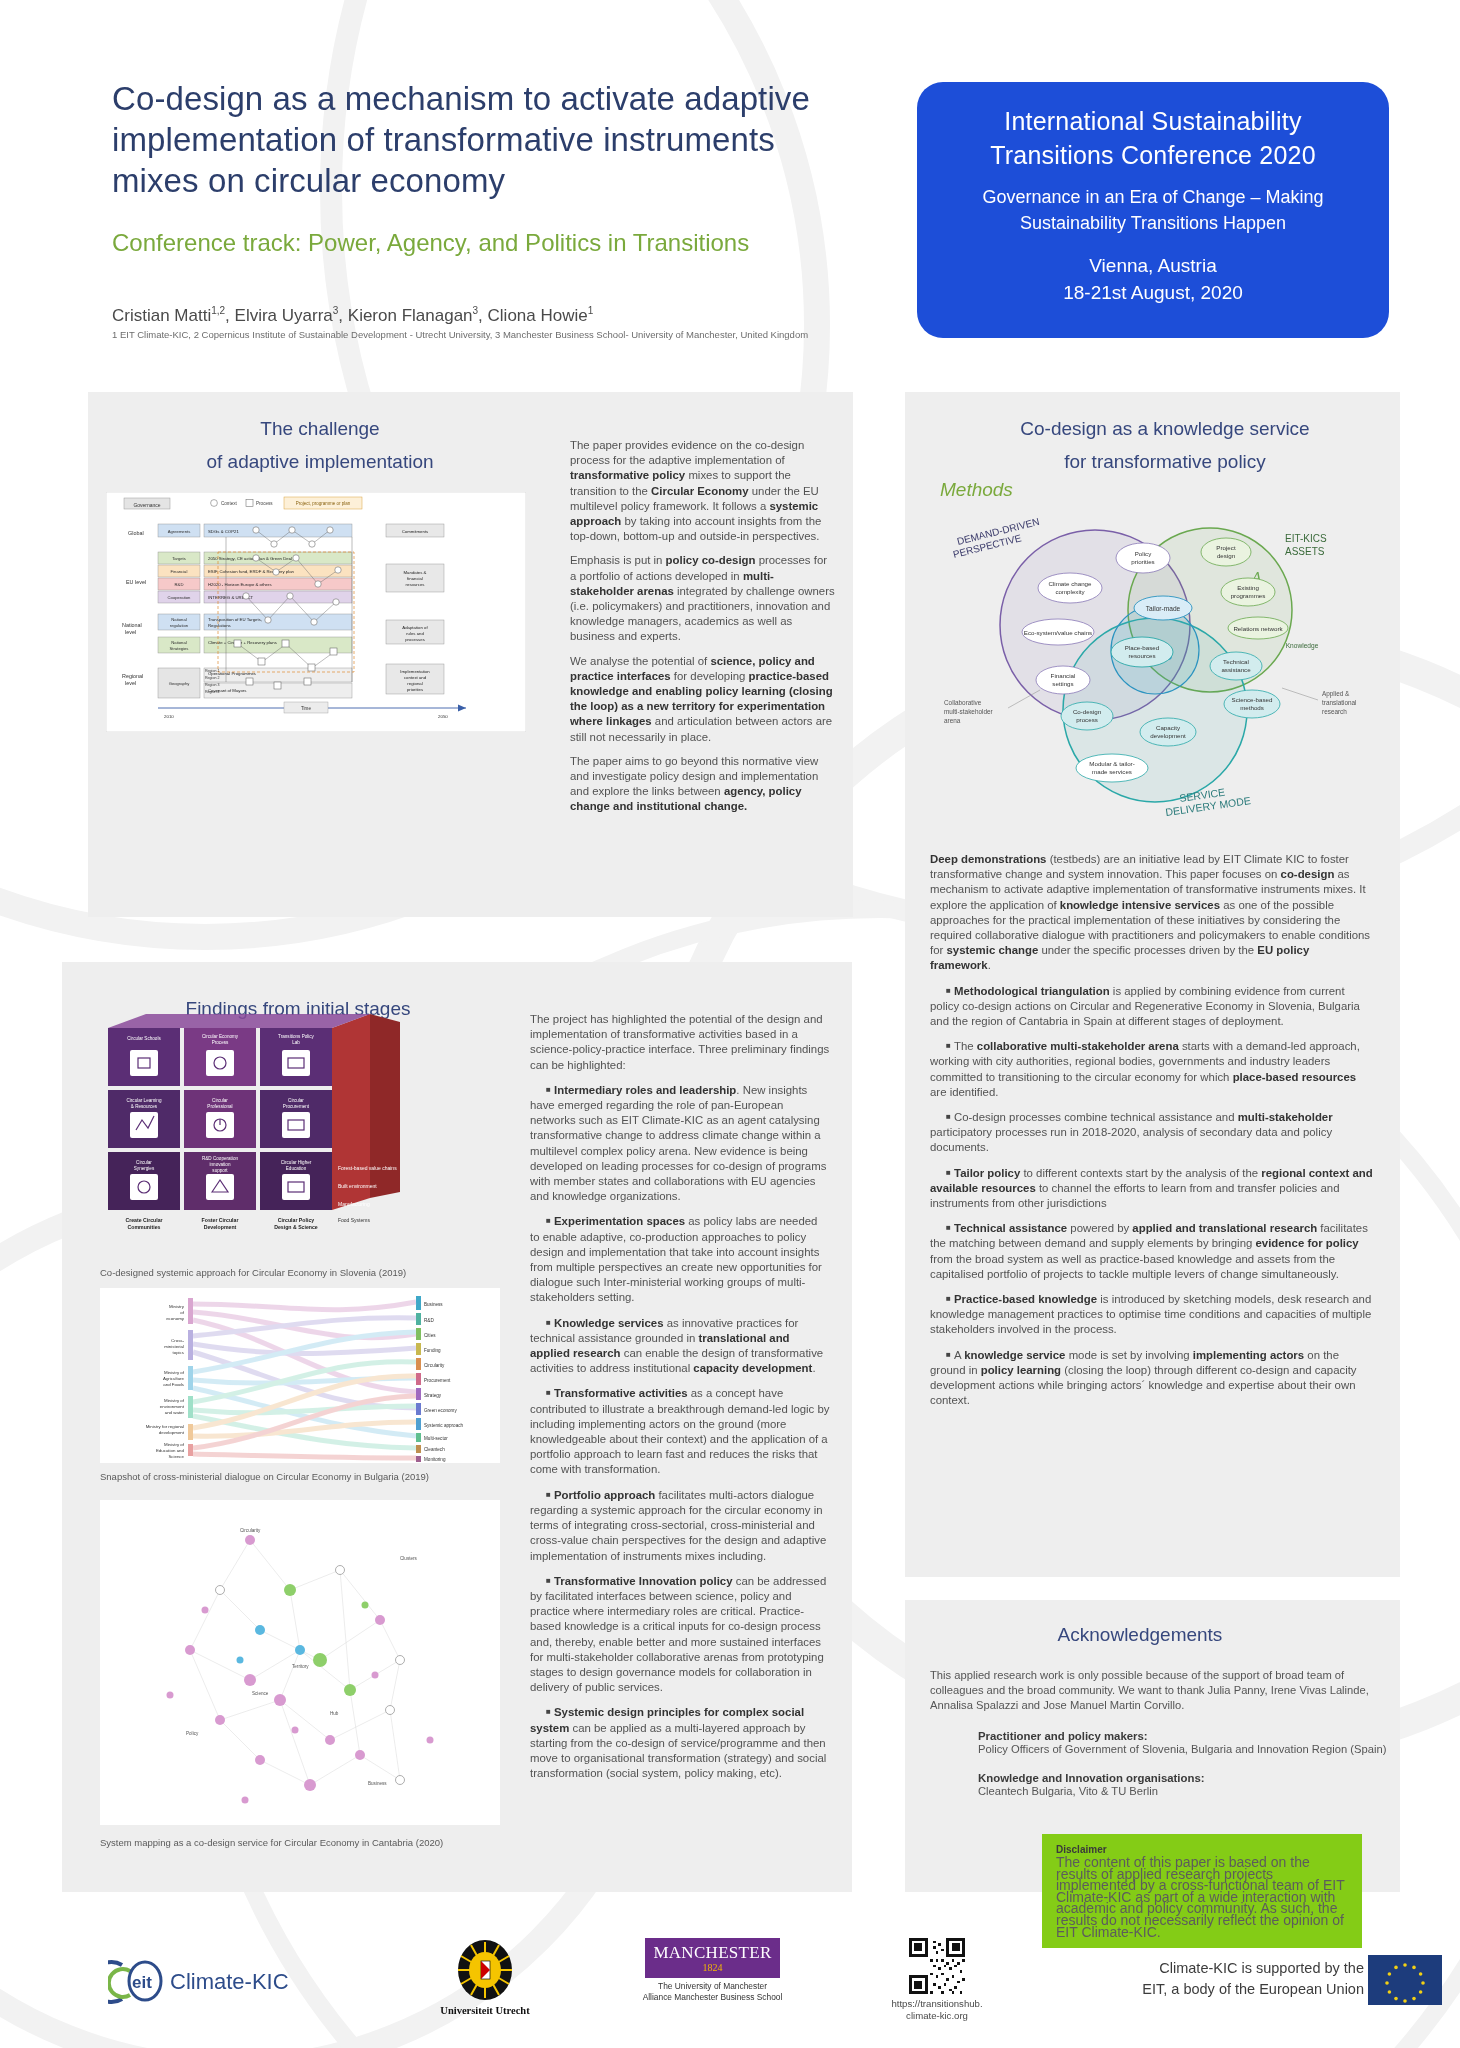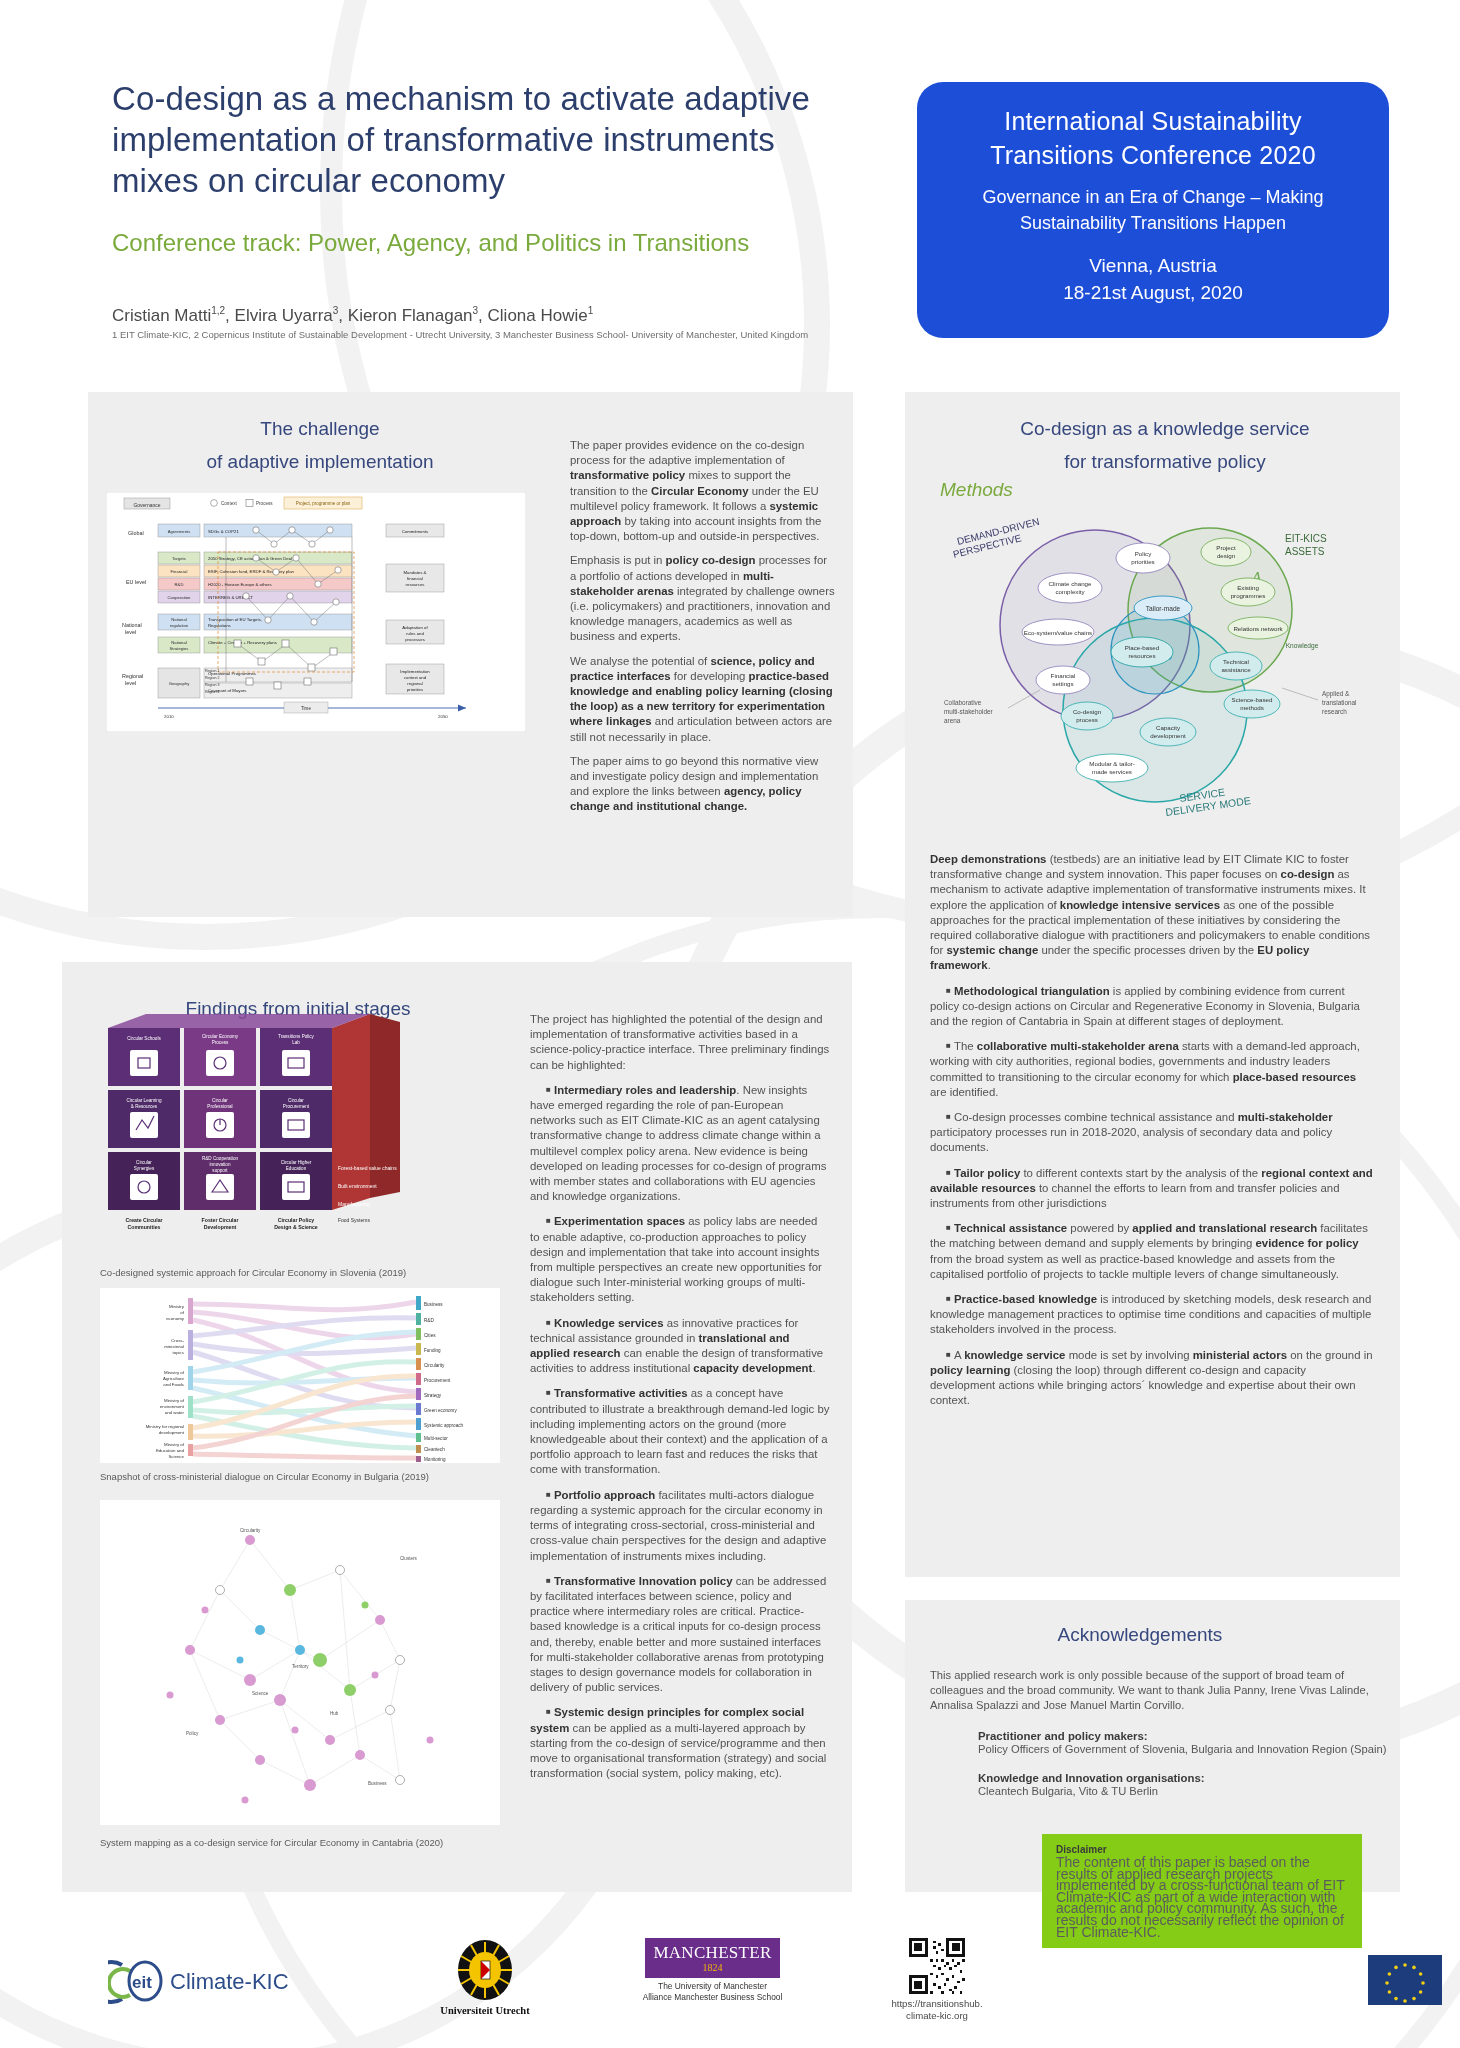--- a/index.html
+++ b/index.html
@@ -400,21 +400,21 @@
   </div>
 
   <div class="body-txt" id="methods-body" style="position:absolute;left:930px;top:852px;width:443px;">
       <p><b>Deep demonstrations</b> (testbeds) are an initiative lead by EIT Climate KIC to foster transformative change and system innovation. This paper focuses on <b>co-design</b> as mechanism to activate adaptive implementation of transformative instruments mixes. It explore the application of <b>knowledge intensive services</b> as one of the possible approaches for the practical implementation of these initiatives by considering the required collaborative dialogue with practitioners and policymakers to enable conditions for <b>systemic change</b> under the specific processes driven by the <b>EU policy framework</b>.</p>
       <p class="bullet-p"><span class="sq">■</span>&nbsp;<b>Methodological triangulation</b> is applied by combining evidence from current policy co-design actions on Circular and Regenerative Economy in Slovenia, Bulgaria and the region of Cantabria in Spain at different stages of deployment.</p>
       <p class="bullet-p"><span class="sq">■</span>&nbsp;The <b>collaborative multi-stakeholder arena</b> starts with a demand-led approach, working with city authorities, regional bodies, governments and industry leaders committed to transitioning to the circular economy for which <b>place-based resources</b> are identified.</p>
       <p class="bullet-p"><span class="sq">■</span>&nbsp;Co-design processes combine technical assistance and <b>multi-stakeholder</b> participatory processes run in 2018-2020, analysis of secondary data and policy documents.</p>
       <p class="bullet-p"><span class="sq">■</span>&nbsp;<b>Tailor policy</b> to different contexts start by the analysis of the <b>regional context and available resources</b> to channel the efforts to learn from and transfer policies and instruments from other jurisdictions</p>
       <p class="bullet-p"><span class="sq">■</span>&nbsp;<b>Technical assistance</b> powered by <b>applied and translational research</b> facilitates the matching between demand and supply elements by bringing <b>evidence for policy</b>  from the broad system as well as practice-based knowledge and assets from the capitalised portfolio of projects to tackle multiple levers of change simultaneously.</p>
       <p class="bullet-p"><span class="sq">■</span>&nbsp;<b>Practice-based knowledge</b> is introduced by sketching models, desk research and knowledge management practices to optimise time conditions and capacities of multiple stakeholders involved in the process.</p>
-      <p class="bullet-p"><span class="sq">■</span>&nbsp;A <b>knowledge service</b> mode is set by involving <b>ministerial actors</b> on the ground in <b>policy learning</b> (closing the loop) through different co-design and capacity development actions while bringing actors´ knowledge and expertise about their own context.</p>
+      <p class="bullet-p"><span class="sq">■</span>&nbsp;A <b>knowledge service</b> mode is set by involving <b>implementing actors</b> on the ground in <b>policy learning</b> (closing the loop) through different co-design and capacity development actions while bringing actors´ knowledge and expertise about their own context.</p>
     </div>
 
   <div class="panel p-findings"></div>
 
   <div class="h-big" style="position:absolute;left:88px;top:992px;width:420px;">Findings from initial stages</div>
 
   <div class="fig3">
     <svg width="400" height="250" viewBox="0 0 400 250">
 
       <g>
@@ -763,20 +763,24 @@
         <rect x="19" y="20" width="1" height="1"></rect>
           <rect x="8" y="20" width="1" height="1"></rect>
         <rect x="12" y="20" width="1" height="1"></rect>
           <rect x="16" y="20" width="1" height="1"></rect>
       </g>
     </svg>
     <div class="qr-caption">https://transitionshub.</div>
     <div class="qr-caption" style="margin-top:0">climate-kic.org</div>
   </div>
 
+  <div class="eu-text">
+    <div>Climate-KIC is supported by the</div>
+    <div>EIT, a body of the European Union</div>
+  </div>
   <div class="eu-flag">
     <svg width="74" height="50" viewBox="0 0 74 50">
       <rect width="74" height="50" fill="#1d3c7c"></rect>
       <g fill="#f2d014">
         <circle cx="37" cy="10" r="1.8"></circle>
           <circle cx="46" cy="12.4" r="1.8"></circle>
         <circle cx="52.6" cy="19" r="1.8"></circle>
           <circle cx="55" cy="28" r="1.8"></circle>
         <circle cx="52.6" cy="37" r="1.8"></circle>
           <circle cx="46" cy="43.6" r="1.8"></circle>

